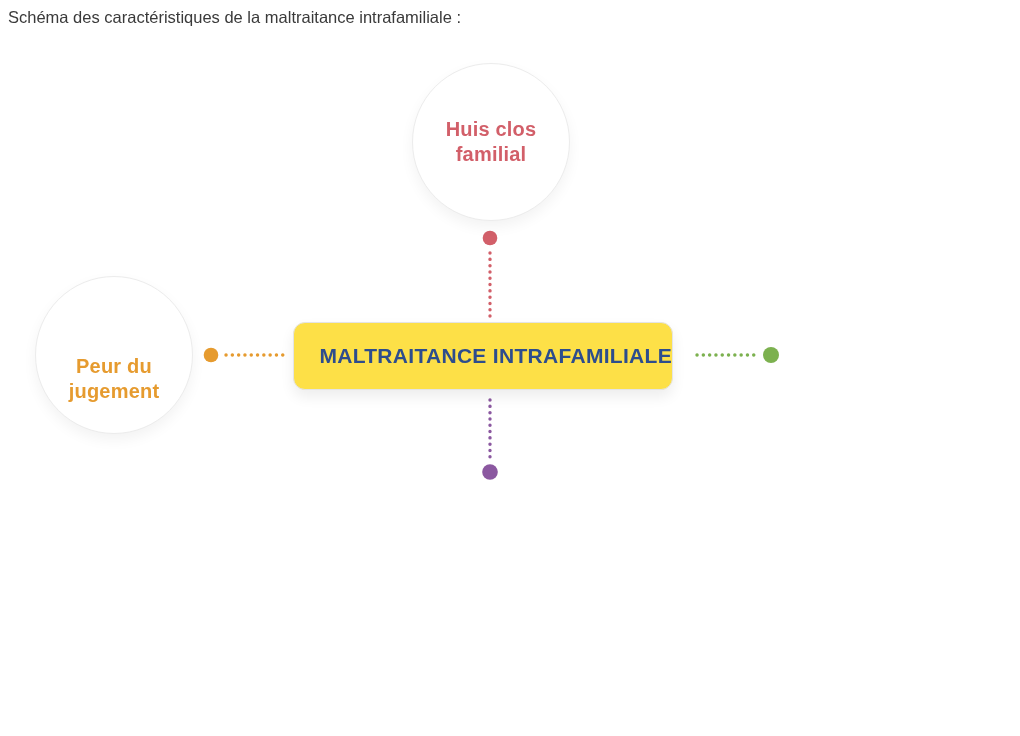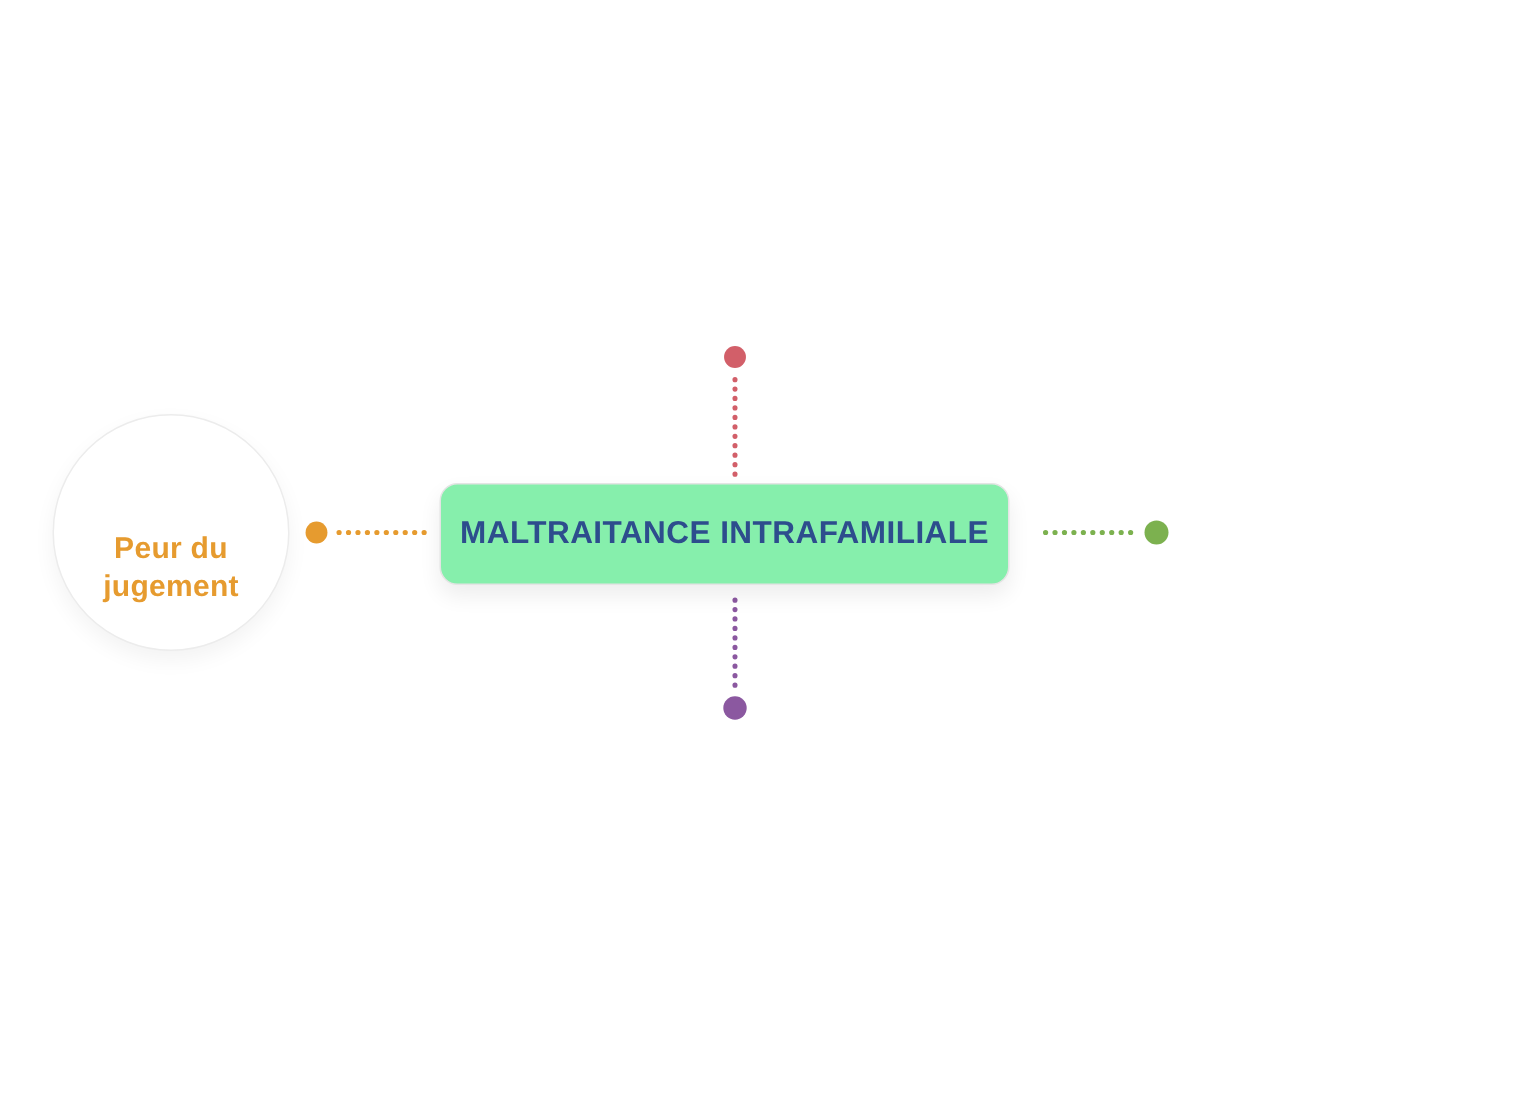--- a/index.html
+++ b/index.html
@@ -59,65 +59,70 @@
     line-height: 25px;
     white-space: pre-line;
     letter-spacing: 0.2px;
   }
   .center-box {
     position: absolute;
     left: 293px;
     top: 322px;
     width: 380px;
     height: 68px;
-    background: #86efac;
+    background: #fde047;
     border: 1px solid #e4e4e4;
     border-radius: 12px;
     box-shadow: 0 7px 14px rgba(0,0,0,0.07);
     display: flex;
     align-items: center;
-    justify-content: center;
+    justify-content: flex-end;
     box-sizing: border-box;
   }
   .center-label {
     font-weight: 700;
     font-size: 21px;
     letter-spacing: 0.3px;
     white-space: nowrap;
   }
   .node-top    { left: 412px; top:  63px; width: 158px; height: 158px; }
   .node-left   { left:  35px; top: 276px; width: 158px; height: 158px; }
   .node-right  { left: 788px; top: 276px; width: 158px; height: 158px; }
   .node-bottom { left: 413px; top: 492px; width: 156px; height: 156px; }
 </style>
 </head>
 <body>
 
 <div class="canvas">
 
+  <div class="page-title">Schéma des caractéristiques de la maltraitance intrafamiliale :</div>
 
   <svg class="connectors" viewBox="0 0 1020 736" xmlns="http://www.w3.org/2000/svg">
     <g style="color: rgb(210, 95, 105);">
       <circle cx="490" cy="238" r="7.3"></circle>
       <line x1="490" y1="253" x2="490" y2="317"></line>
     </g>
     <g style="color: rgb(230, 155, 47);">
       <circle cx="211" cy="355" r="7.3"></circle>
       <line x1="226" y1="355" x2="288" y2="355"></line>
     </g>
     <g style="color: rgb(124, 177, 79);">
       <line x1="697" y1="355" x2="757" y2="355"></line>
       <circle cx="771" cy="355" r="8"></circle>
     </g>
     <g style="color: rgb(139, 88, 160);">
       <line x1="490" y1="400" x2="490" y2="458"></line>
       <circle cx="490" cy="472" r="7.8"></circle>
     </g>
   </svg>
 
+  <div class="node-circle node-top">
+    <div class="node-label" style="color: rgb(210, 95, 105);">Huis clos
+familial</div>
+  </div>
 
   <div class="node-circle node-left">
     <div class="node-label" style="color: rgb(230, 155, 47); margin-top: 48px;">Peur du
 jugement</div>
   </div>
 
 
 
   <div class="center-box">
     <div class="center-label" style="color: rgb(45, 77, 141);">MALTRAITANCE INTRAFAMILIALE</div>

